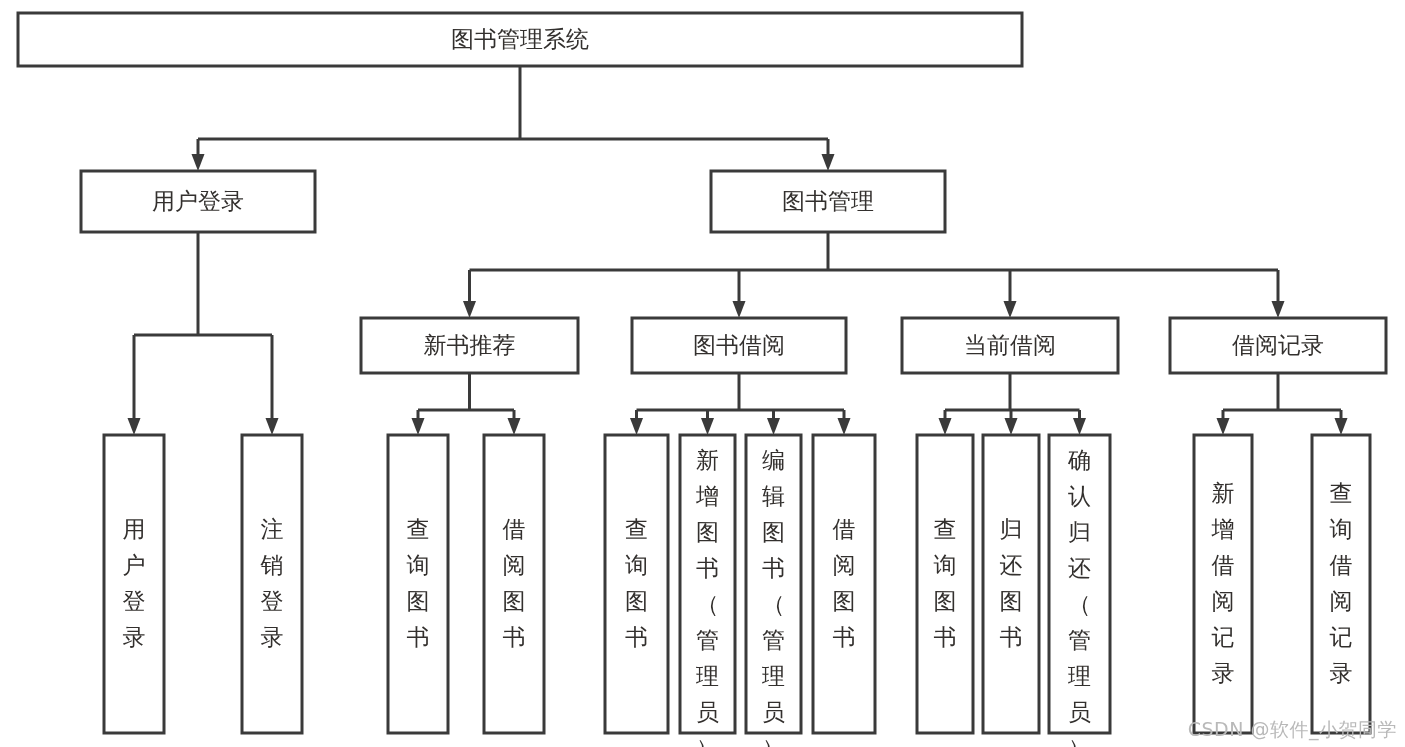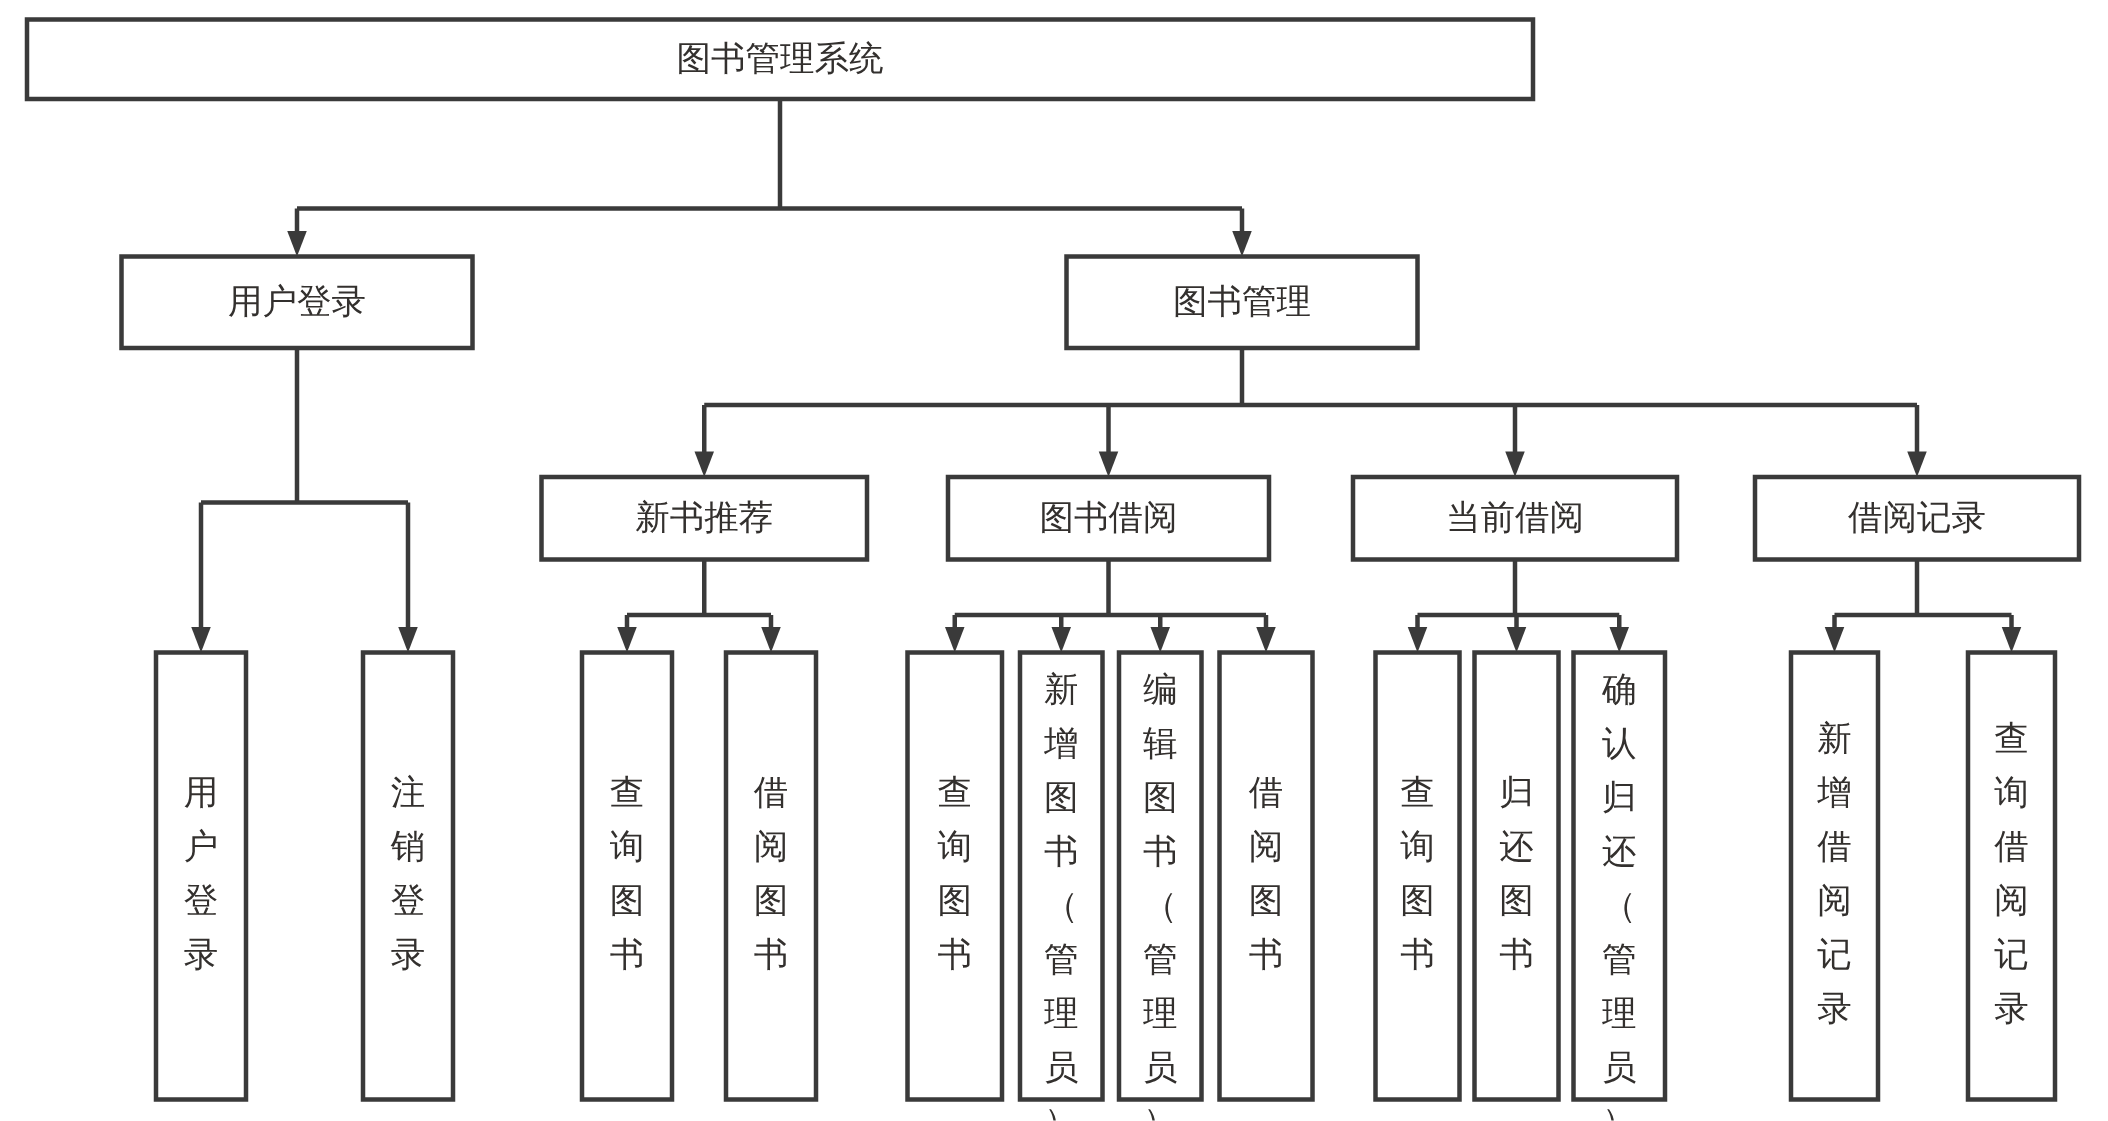--- a/index.html
+++ b/index.html
@@ -205,13 +205,14 @@
         <g>
           <rect class="node-box" x="1194" y="435" width="58" height="298"></rect>
           <text class="node-label vertical" x="1223" y="494"><tspan x="1223" dy="0">新</tspan><tspan x="1223" dy="36">增</tspan><tspan x="1223" dy="36">借</tspan><tspan x="1223" dy="36">阅</tspan><tspan x="1223" dy="36">记</tspan><tspan x="1223" dy="36">录</tspan></text>
         </g>
         <g>
           <rect class="node-box" x="1312" y="435" width="58" height="298"></rect>
           <text class="node-label vertical" x="1341" y="494"><tspan x="1341" dy="0">查</tspan><tspan x="1341" dy="36">询</tspan><tspan x="1341" dy="36">借</tspan><tspan x="1341" dy="36">阅</tspan><tspan x="1341" dy="36">记</tspan><tspan x="1341" dy="36">录</tspan></text>
         </g>
       </g>
     </svg>
+  <div class="watermark">CSDN @软件_小贺同学</div>
 </div>
 
 </body></html>

